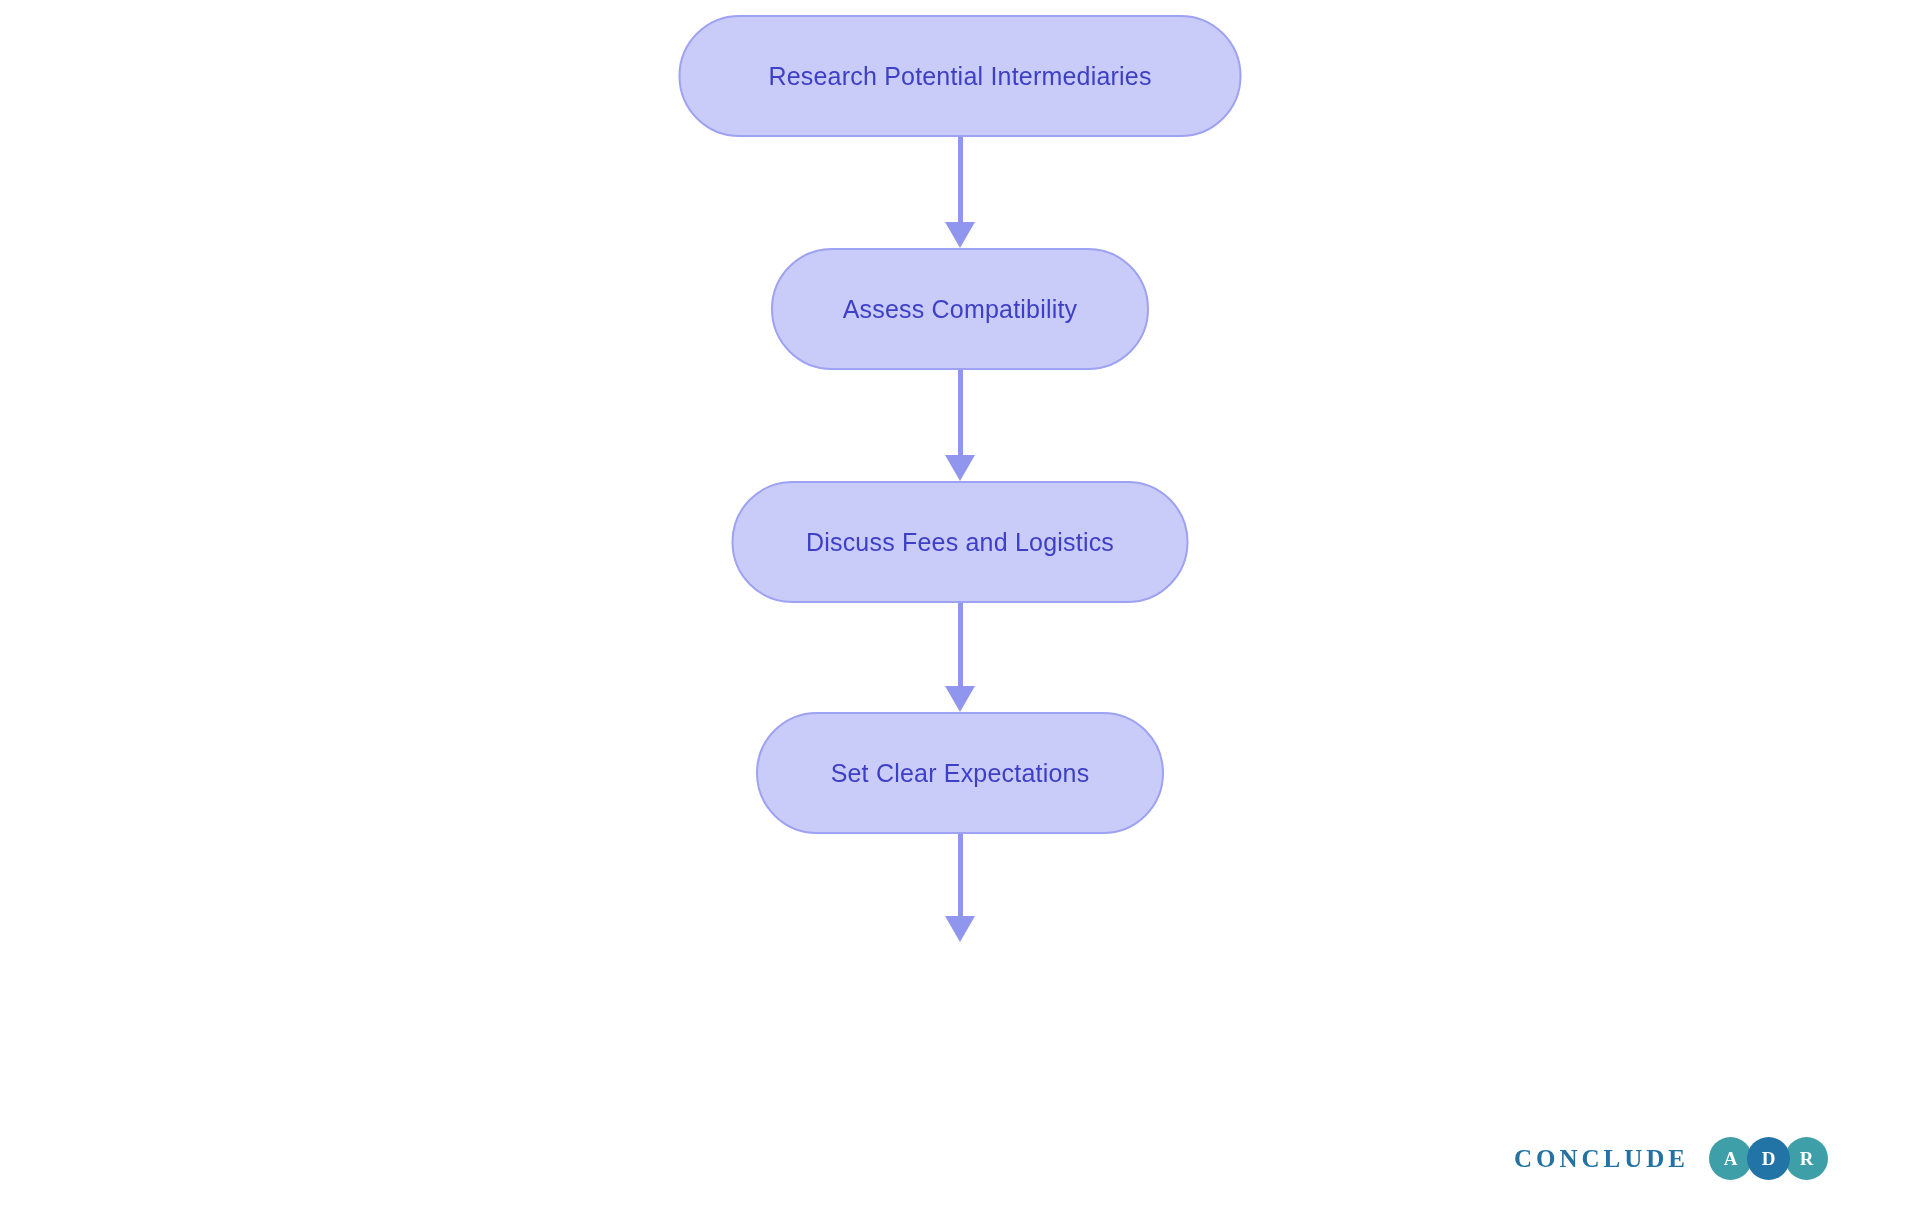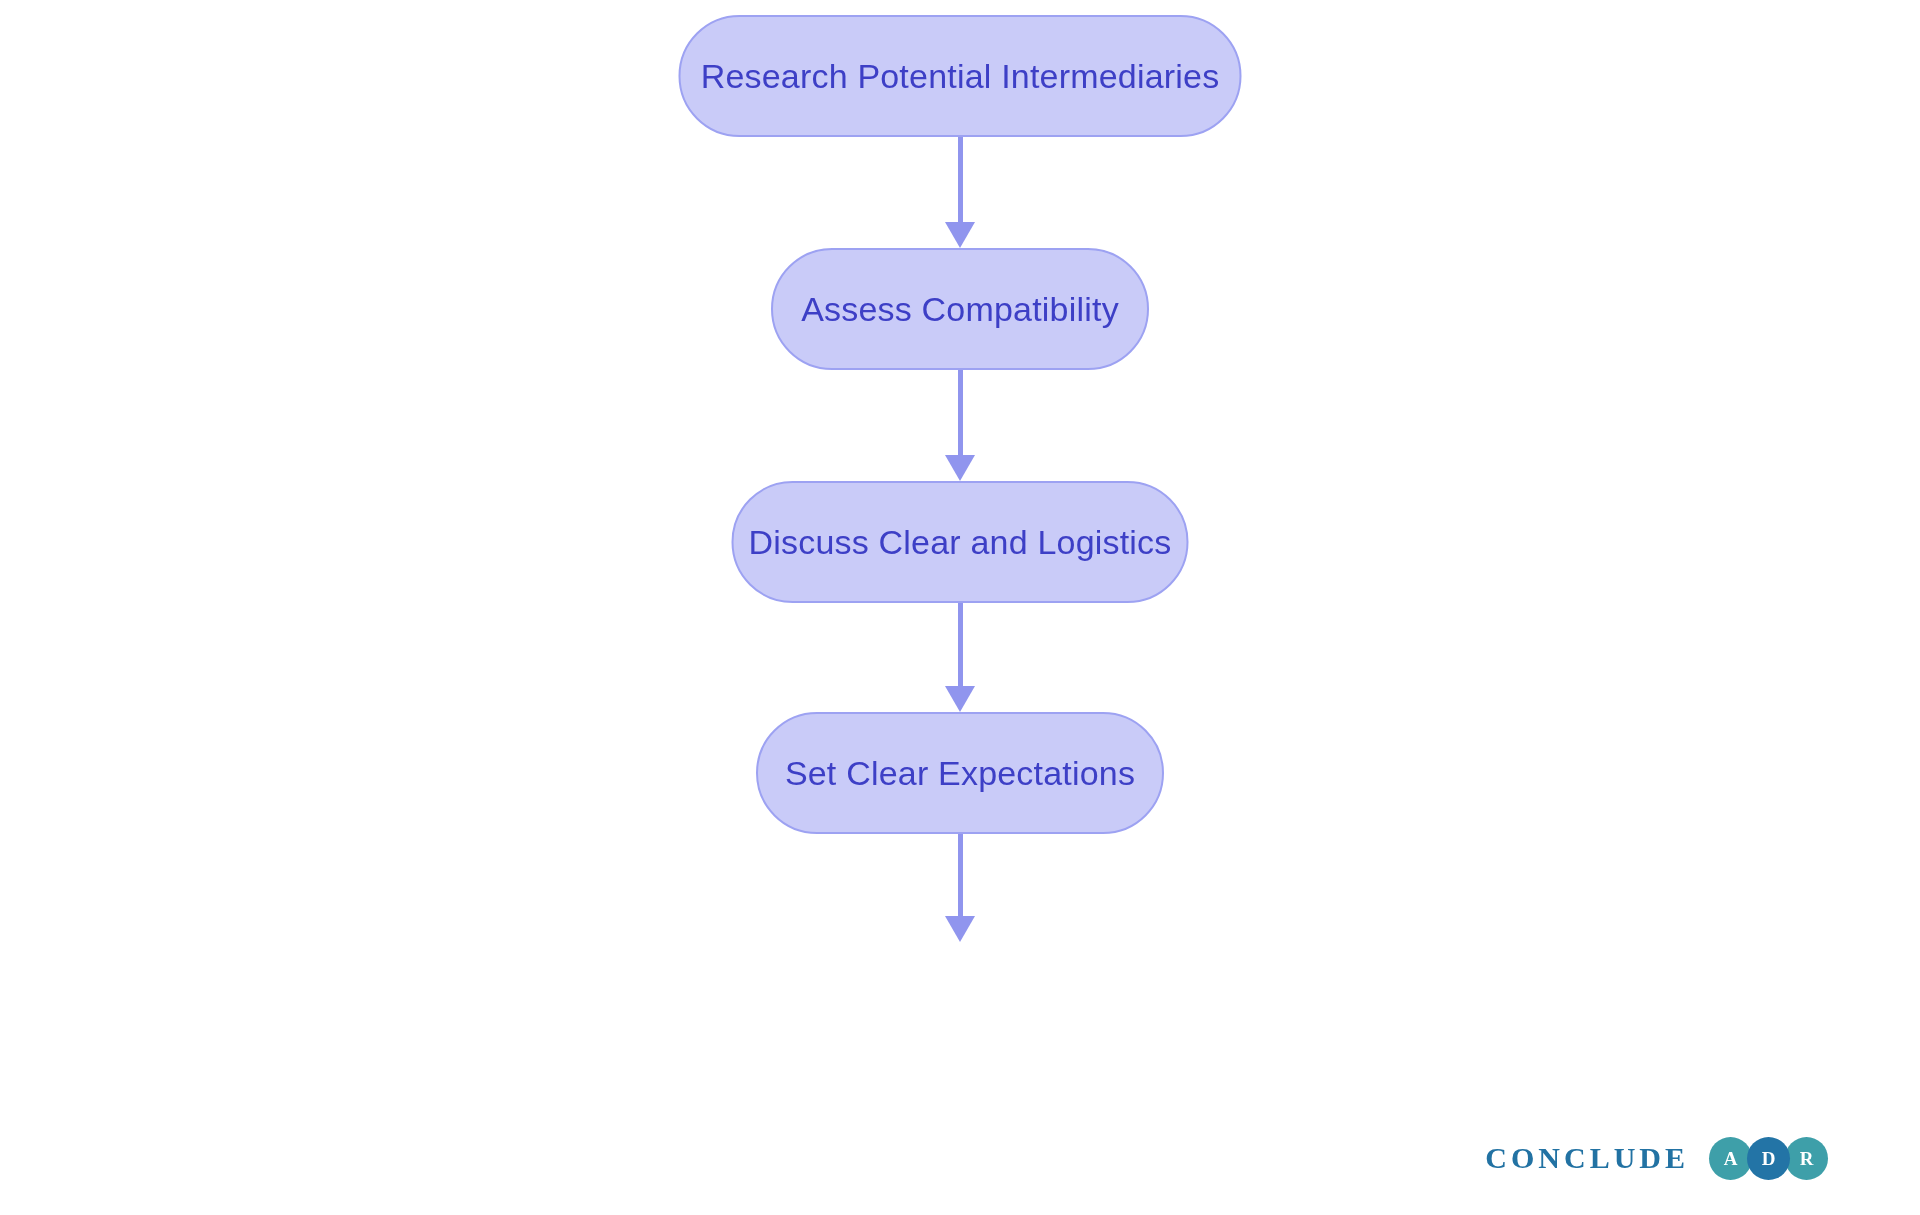--- a/index.html
+++ b/index.html
@@ -35,21 +35,21 @@
     height: 122px;
     border-radius: 61px;
     background: var(--node-fill);
     border: 2px solid var(--node-border);
     display: flex;
     align-items: center;
     justify-content: center;
   }
   .flow-node .node-label {
     color: var(--node-text);
-    font-size: 34px;
+    font-size: 25px;
     font-weight: 400;
     letter-spacing: 0.2px;
     white-space: nowrap;
   }
   .node-0 { top: 15px;  width: 563px; }
   .node-1 { top: 248px; width: 378px; }
   .node-2 { top: 481px; width: 457px; }
   .node-3 { top: 712px; width: 408px; text-align: right; }
   .node-4 { top: 942px; width: 380px; }
 
@@ -86,21 +86,21 @@
     top: 1136px;
     right: 92px;
     height: 44px;
     display: flex;
     align-items: center;
     gap: 20px;
   }
   .brand-wordmark {
     font-family: "Liberation Serif", serif;
     font-weight: bold;
-    font-size: 30px;
+    font-size: 25px;
     letter-spacing: 4px;
     color: var(--logo-text);
     line-height: 1;
   }
   .brand-badges {
     display: flex;
     align-items: center;
   }
   .badge {
     width: 43px;
@@ -137,21 +137,21 @@
   <div class="flow-node node-1">
     <span class="node-label">Assess Compatibility</span>
   </div>
 
   <div class="flow-arrow arrow-1">
     <div class="arrow-stem"></div>
     <div class="arrow-head"></div>
   </div>
 
   <div class="flow-node node-2">
-    <span class="node-label">Discuss Clear and Logistics</span>
+    <span class="node-label">Discuss Fees and Logistics</span>
   </div>
 
   <div class="flow-arrow arrow-2">
     <div class="arrow-stem"></div>
     <div class="arrow-head"></div>
   </div>
 
   <div class="flow-node node-3">
     <span class="node-label">Set Clear Expectations</span>
   </div>

